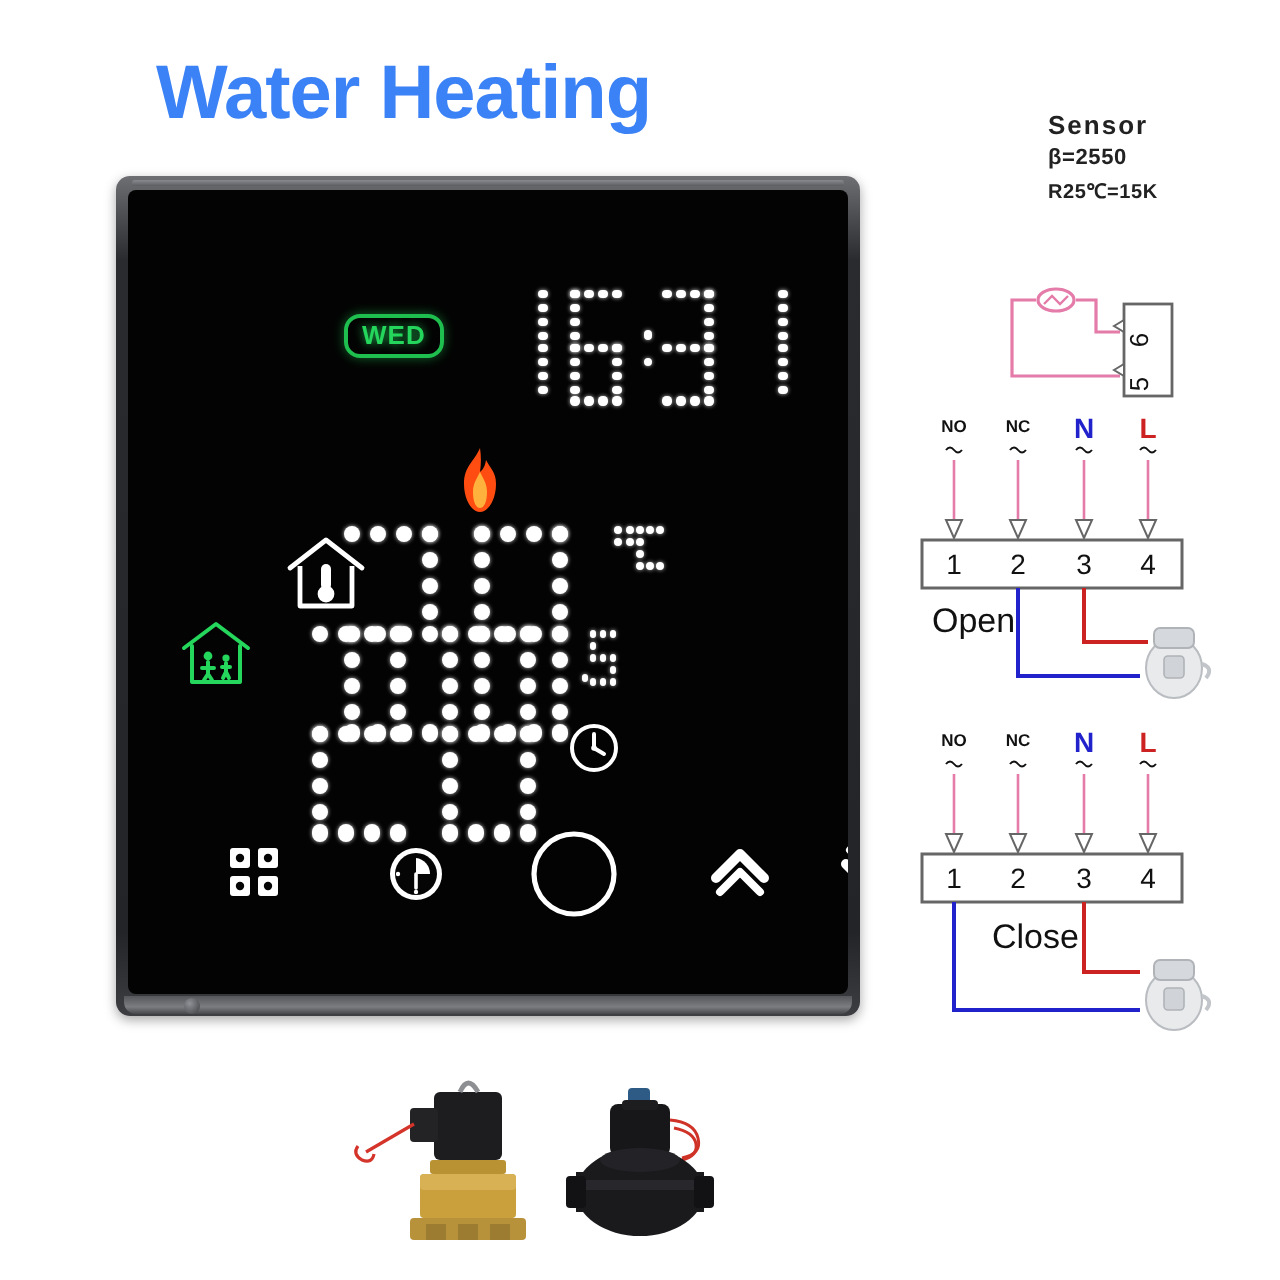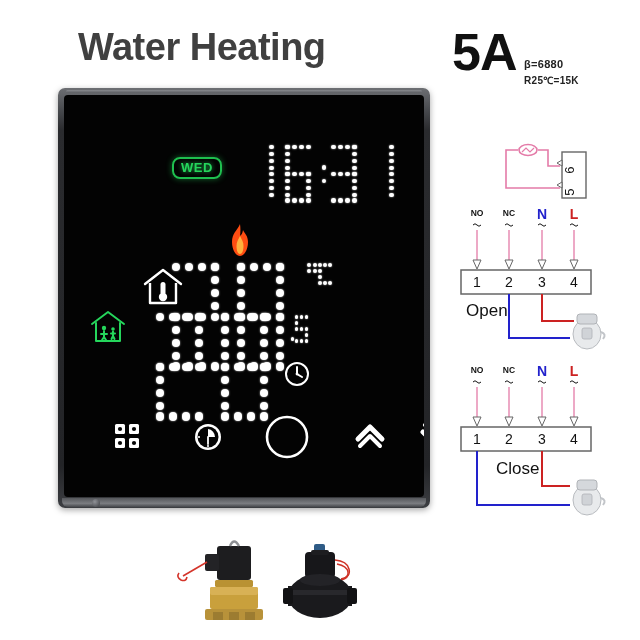--- a/index.html
+++ b/index.html
@@ -8,21 +8,21 @@
     background:#ffffff;
     font-family:"Liberation Sans", sans-serif;
     overflow:hidden;
     position:relative;
   }
   .page{position:relative;width:640px;height:640px;}
 
   
   .headline{
     position:absolute;left:78px;top:26px;
-    font-size:38px;font-weight:bold;color:#404040;
+    font-size:38px;font-weight:bold;color:#3b82f6;
     letter-spacing:-0.5px;
     font-family:"Liberation Sans", sans-serif;
   }
   .amp{
     position:absolute;left:452px;top:22px;
     font-size:52px;font-weight:bold;color:#111;
     letter-spacing:-1px;
   }
 
   
@@ -132,24 +132,24 @@
 
   
   .valves{position:absolute;left:175px;top:528px;width:200px;height:100px;}
 </style>
 </head>
 <body>
 
 <div class="page">
 
   <div class="headline">Water Heating</div>
-  <div class="amp">5A</div>
 
   <div class="sensor-block">
-    <div class="sensor-line">β=6880</div>
+    <div class="sensor-title">Sensor</div>
+    <div class="sensor-line">β=2550</div>
     <div class="sensor-line small">R25℃=15K</div>
   </div>
 
   <div class="device">
     <div class="bezel-hi"></div>
     <div class="device-glass">
 
       <div class="wed-badge">WED</div>
 
       <div class="clock" id="clock-display">

